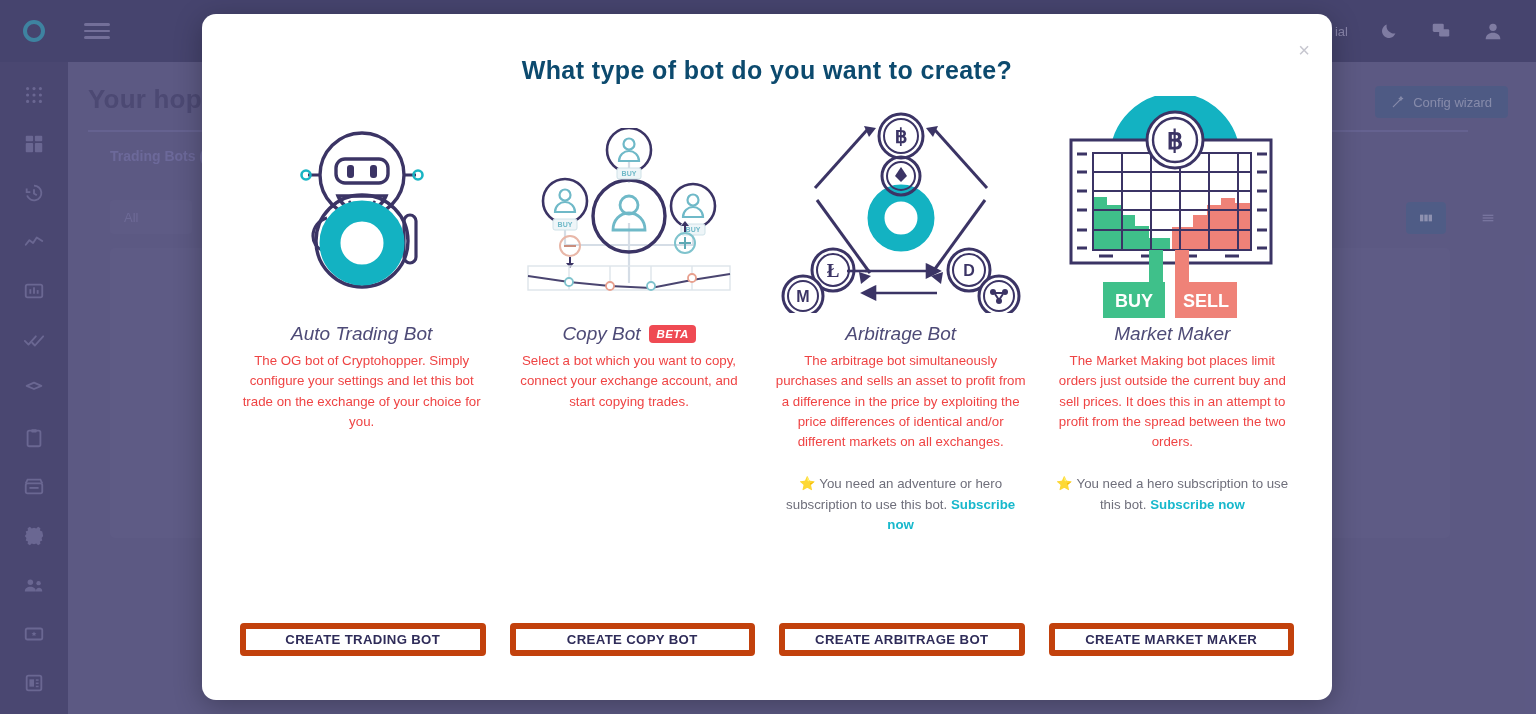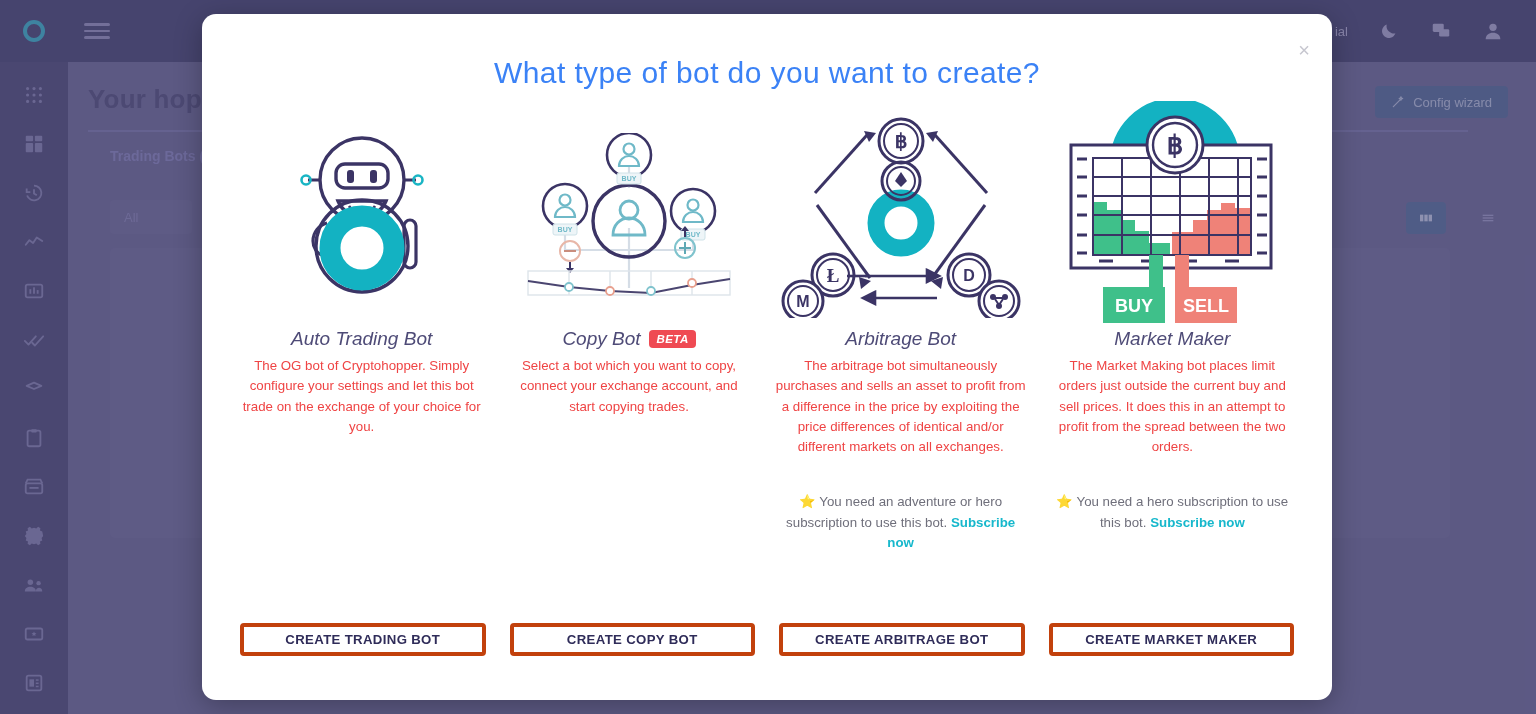--- a/index.html
+++ b/index.html
@@ -96,21 +96,21 @@
     background: #ffffff; border-radius: 14px;
     box-shadow: 0 6px 28px rgba(0,0,0,.28);
     overflow: hidden;
   }
   .modal-close {
     position: absolute; right: 22px; top: 26px;
     font-size: 20px; color: #c6c6cf; cursor: pointer; line-height: 1;
   }
   .modal-title {
     text-align: center; margin-top: 42px;
-    font-size: 30px; font-weight: 400; color: #3b82f6;
+    font-size: 25px; font-weight: 700; color: #0c4a6e;
     letter-spacing: .4px;
   }
   .cards {
     display: flex; margin-top: 10px; padding: 0 26px;
   }
   .card {
     width: 277px; padding: 0 12px;
     display: flex; flex-direction: column; align-items: center;
   }
   .illus {
@@ -126,31 +126,31 @@
   .beta-badge {
     background: #ef4a53; color: #fff; font-size: 11.5px; font-weight: bold;
     padding: 3px 7px 3px 8px; border-radius: 4px; letter-spacing: .4px;
   }
   .card-desc {
     font-size: 13.3px; color: #ef4444; line-height: 20.3px;
     text-align: center; margin-top: 6px;
   }
   .note {
     font-size: 13.3px; color: #6f6f7b; line-height: 20.3px;
-    text-align: center; margin-top: 35px;
+    text-align: center; margin-top: 22px;
   }
   .note .star { color: #f5c518; }
   .note a { color: #17b8cc; font-weight: bold; text-decoration: none; }
   .btnrow {
     position: absolute; left: 26px; bottom: 44px; width: 1078px;
     display: flex;
   }
   .cbtn {
     width: 277px; margin: 0 12px;
-    height: 33px; border: 4px solid #c2410c; border-radius: 4px;
+    height: 33px; border: 6px solid #c2410c; border-radius: 4px;
     background: #fff; color: #2f2c59;
     font-size: 13.2px; font-weight: bold; letter-spacing: .35px;
     display: flex; align-items: center; justify-content: center;
     cursor: pointer; font-family: "Liberation Sans", sans-serif;
   }
 </style>
 </head>
 <body>
 
 <div id="app-background">

